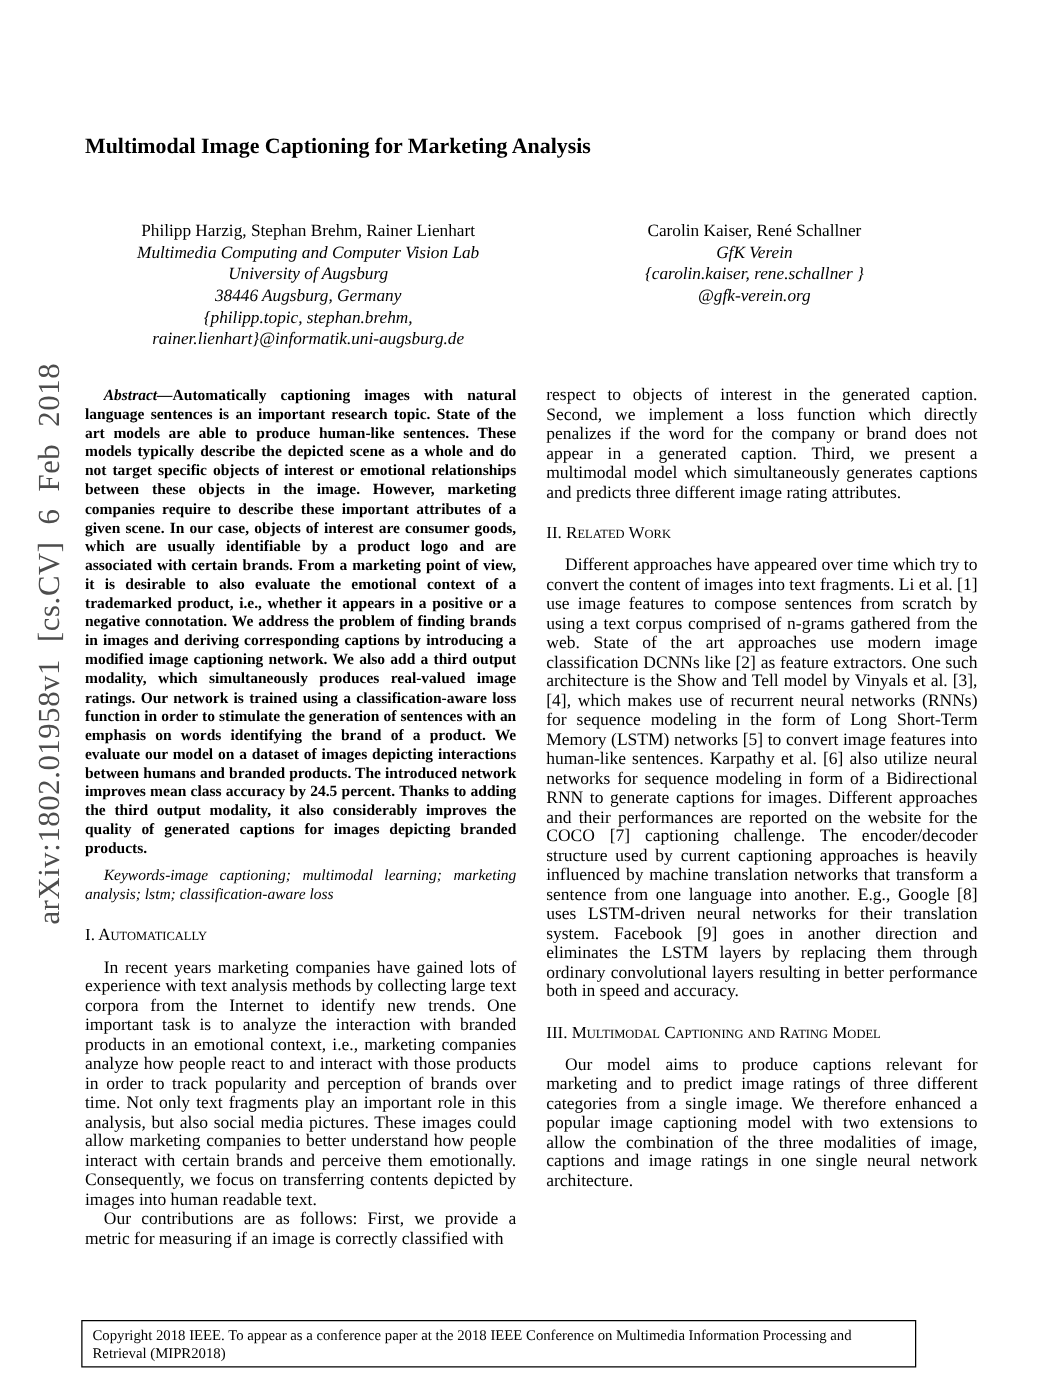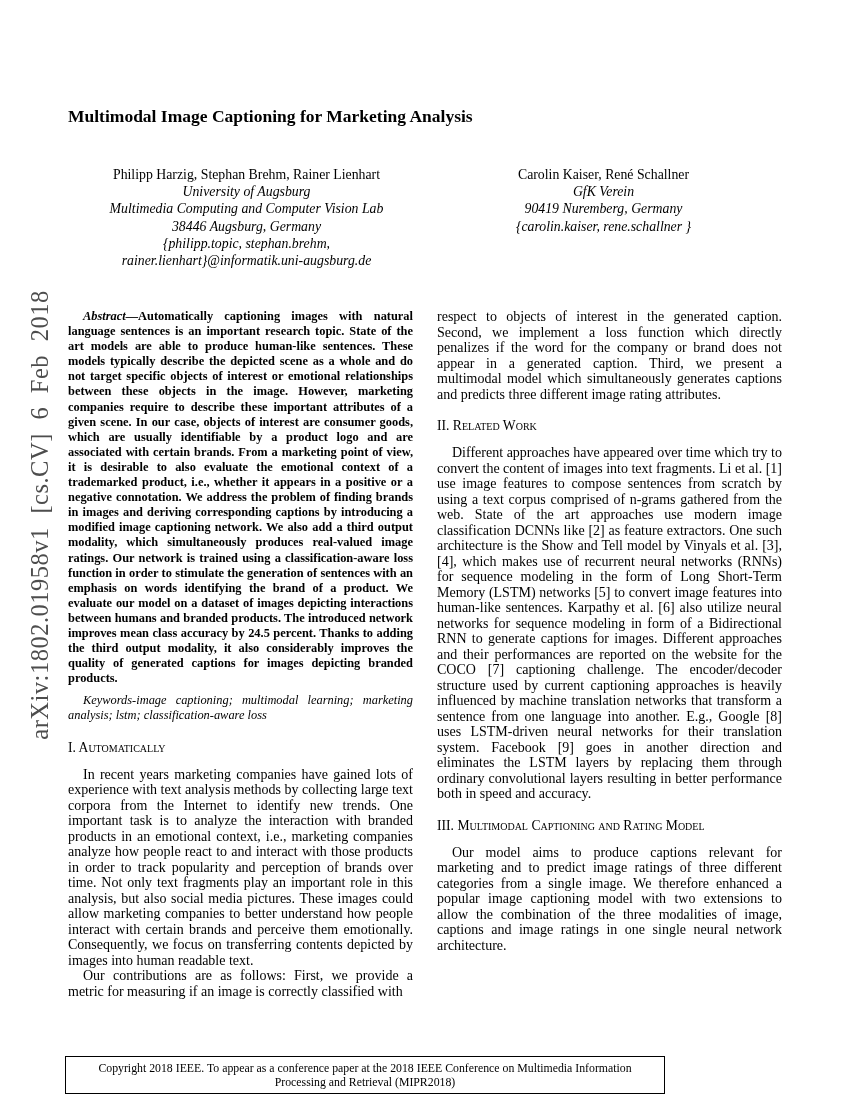--- a/index.html
+++ b/index.html
@@ -22,21 +22,21 @@
     word-spacing:7px;
   }
   .paper-title {
     position:absolute;
     left:68px; top:106px; width:714px;
     font-size:17.5px;
     font-weight:bold;
   }
   .authors-row {
     position:absolute;
-    left:68px; top:166px; width:714px;
+    left:68px; top:176px; width:714px;
     display:flex;
   }
   .author-block {
     width:50%;
     text-align:center;
     font-size:13.8px;
     line-height:17.2px;
   }
   .author-names { font-style:normal; }
   .author-line { font-style:italic; }
@@ -74,51 +74,50 @@
   }
   .para {
     font-size:14px;
     line-height:15.5px;
     text-align:justify;
     text-indent:15px;
   }
   .para.no-indent { text-indent:0; }
   .footer-box {
     position:absolute;
-    left:65px; top:1056px; width:600px;
+    left:65px; top:1056px; width:668px;
     border:1px solid #000;
     padding:4px 8px;
-    text-align:center;
     font-size:11.8px;
     line-height:14px;
   }
 </style>
 </head>
 <body>
 
 <div>
 
   <div class="watermark">arXiv:1802.01958v1 [cs.CV] 6 Feb 2018</div>
 
   <h1 class="paper-title">Multimodal Image Captioning for Marketing Analysis</h1>
 
   <div class="authors-row">
     <div class="author-block">
       <div class="author-names">Philipp Harzig, Stephan Brehm, Rainer Lienhart</div>
+      <div class="author-line">Multimedia Computing and Computer Vision Lab</div>
       <div class="author-line">University of Augsburg</div>
-      <div class="author-line">Multimedia Computing and Computer Vision Lab</div>
       <div class="author-line">38446 Augsburg, Germany</div>
       <div class="author-line">{philipp.topic, stephan.brehm,</div>
       <div class="author-line">rainer.lienhart}@informatik.uni-augsburg.de</div>
     </div>
     <div class="author-block">
       <div class="author-names">Carolin Kaiser, René Schallner</div>
       <div class="author-line">GfK Verein</div>
-      <div class="author-line">90419 Nuremberg, Germany</div>
       <div class="author-line">{carolin.kaiser, rene.schallner }</div>
+      <div class="author-line">@gfk-verein.org</div>
     </div>
   </div>
 
   <div class="columns">
     <div class="col">
       <p class="abstract"><span class="lead">Abstract—</span><span>Automatically captioning images with natural language sentences is an important research topic. State of the art models are able to produce human-like sentences. These models typically describe the depicted scene as a whole and do not target specific objects of interest or emotional relationships between these objects in the image. However, marketing companies require to describe these important attributes of a given scene. In our case, objects of interest are consumer goods, which are usually identifiable by a product logo and are associated with certain brands. From a marketing point of view, it is desirable to also evaluate the emotional context of a trademarked product, i.e., whether it appears in a positive or a negative connotation. We address the problem of finding brands in images and deriving corresponding captions by introducing a modified image captioning network. We also add a third output modality, which simultaneously produces real-valued image ratings. Our network is trained using a classification-aware loss function in order to stimulate the generation of sentences with an emphasis on words identifying the brand of a product. We evaluate our model on a dataset of images depicting interactions between humans and branded products. The introduced network improves mean class accuracy by 24.5 percent. Thanks to adding the third output modality, it also considerably improves the quality of generated captions for images depicting branded products.</span></p>
       <p class="keywords"><span>Keywords</span><span>-image captioning; multimodal learning; marketing analysis; lstm; classification-aware loss</span></p>
       <h2 class="sec-heading">I. Automatically</h2>
       <p class="para">In recent years marketing companies have gained lots of experience with text analysis methods by collecting large text corpora from the Internet to identify new trends. One important task is to analyze the interaction with branded products in an emotional context, i.e., marketing companies analyze how people react to and interact with those products in order to track popularity and perception of brands over time. Not only text fragments play an important role in this analysis, but also social media pictures. These images could allow marketing companies to better understand how people interact with certain brands and perceive them emotionally. Consequently, we focus on transferring contents depicted by images into human readable text.</p>
       <p class="para">Our contributions are as follows: First, we provide a metric for measuring if an image is correctly classified with</p>

